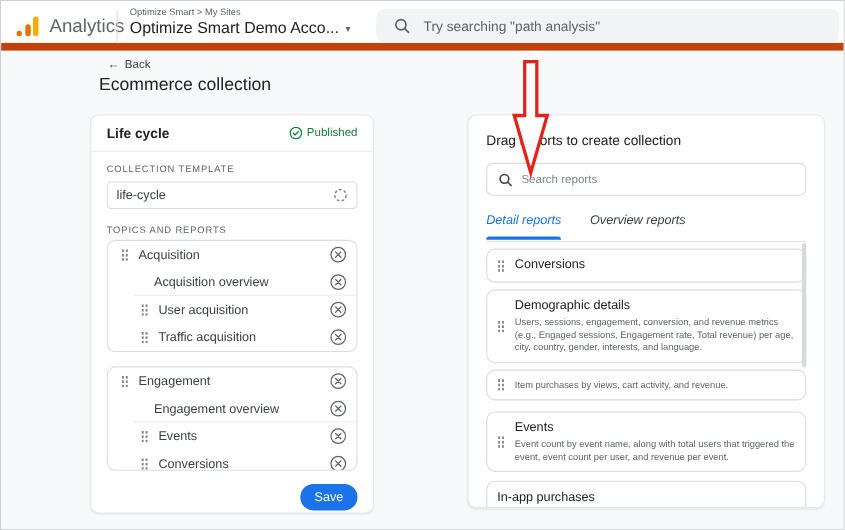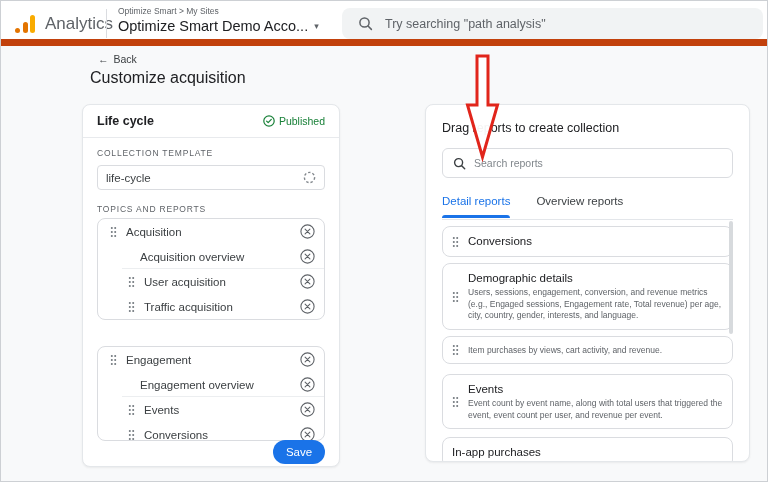--- a/index.html
+++ b/index.html
@@ -38,40 +38,40 @@
   .left-card{left:81px;top:103px;width:258px;height:363px;}
   .lc-header{height:33px;display:flex;align-items:center;justify-content:space-between;padding:0 14px;border-bottom:1px solid var(--border-light);}
   .lc-title{font-size:12.5px;font-weight:bold;color:var(--text-dark);}
   .status-badge{display:flex;align-items:center;gap:4px;font-size:10.5px;font-weight:500;color:var(--green);}
   .lc-body{padding:0 14px;}
   .field-label{margin-top:10px;font-size:8.5px;font-weight:500;letter-spacing:.8px;color:var(--text-gray);}
   .input-box{margin-top:7px;height:25px;border:1px solid var(--border);border-radius:4px;display:flex;align-items:center;padding:0 8px;}
   .input-box input{border:none;outline:none;flex:1;font-size:11.5px;color:var(--text-mid);background:transparent;}
   .topics-label{margin-top:14px;}
   .topics-list .group{margin-top:4px;border:1px solid var(--border);border-radius:8px;overflow:hidden;background:#fff;}
-  .topics-list .group + .group{margin-top:26px;height:95px;}
+  .topics-list .group + .group{margin-top:13px;height:95px;}
   .row{height:25px;display:flex;align-items:center;position:relative;}
   .row.topic{padding-left:12px;}
   .row.report{padding-left:30px;}
   .row.overview{padding-left:42px;}
   .row.overview::after{content:"";position:absolute;left:24px;right:0;bottom:0;height:1px;background:#eceef0;}
   .row-label{font-size:11.5px;color:var(--text-mid);margin-left:9px;}
   .row.overview .row-label{margin-left:0;}
   .drag-handle{width:7px;height:11px;flex:0 0 auto;background-image:radial-gradient(circle,#80868b 1px,transparent 1.15px);background-size:3.5px 4px;cursor:grab;}
   .remove-btn{margin-left:auto;margin-right:9px;width:15px;height:15px;cursor:pointer;flex:0 0 auto;}
   .save-btn{position:absolute;right:14px;top:335px;width:52px;height:24px;background:var(--accent-blue);color:#fff;font-size:11.5px;font-weight:500;border:none;border-radius:12px;cursor:pointer;}
 
   
   .right-card{left:424px;top:103px;width:325px;height:358px;padding:16px;overflow:hidden;}
   .rc-title{font-size:12.5px;color:var(--text-dark);}
   .report-search{margin-top:13px;height:30px;border:1px solid var(--border);border-radius:6px;display:flex;align-items:center;gap:8px;padding:0 10px;background:#fff;}
   .report-search input{border:none;outline:none;flex:1;font-size:10.5px;color:var(--text-mid);background:transparent;}
   .report-search input::placeholder{color:#80868b;}
   .tabs{margin-top:14px;display:flex;gap:26px;height:26px;}
-  .tab{position:relative;font-size:11.5px;font-weight:500;color:var(--text-mid);cursor:pointer;display:flex;align-items:flex-start;padding-top:3px;}
+  .tab{position:relative;font-size:11.5px;font-weight:500;color:var(--text-mid);cursor:pointer;display:flex;align-items:flex-start;padding-top:3px;font-style:italic;}
   .tab.active{color:var(--accent-blue);}
   .tab.active::after{content:"";position:absolute;left:0;right:0;bottom:0;height:3px;border-radius:3px 3px 0 0;background:var(--accent-blue);}
   .list-top-line{margin-top:1px;height:1px;background:#e3e6ea;}
   .report-card{border:1px solid var(--border);border-radius:8px;background:#fff;display:flex;align-items:center;padding:7px 8px 7px 9px;cursor:grab;}
   .report-card .drag-handle{margin-right:9px;}
   .report-card .txt{flex:1;min-width:0;}
   .report-title{font-size:11.5px;font-weight:500;color:var(--text-dark);line-height:15px;}
   .report-desc{font-size:8.5px;color:var(--text-gray);line-height:11.5px;margin-top:1px;}
   .report-card.m1{margin-top:6px;}  .report-card.m2{margin-top:6px;}
   .report-card.m3{margin-top:10px;} .report-card.m4{margin-top:8px;}  .report-card.m0{margin-top:6px;}
@@ -112,21 +112,21 @@
           </svg>
       </span>
       <span class="ph">Try searching "path analysis"</span>
     </div>
   </div>
 
   <div class="back-link">
     <span>←</span>
     <span>Back</span>
   </div>
-  <div class="page-title">Customize acquisition</div>
+  <div class="page-title">Ecommerce collection</div>
 
   <div class="card left-card">
     <div class="lc-header">
       <span class="lc-title">Life cycle</span>
       <span class="status-badge">
         <span>
           <svg width="12" height="12" viewBox="0 0 12 12">
               <circle cx="6" cy="6" r="5.2" fill="none" stroke="#188038" stroke-width="1.2"></circle>
               <path d="M3.6 6.1l1.6 1.6 3.1-3.3" fill="none" stroke="#188038" stroke-width="1.2" stroke-linecap="round" stroke-linejoin="round"></path>
             </svg>

